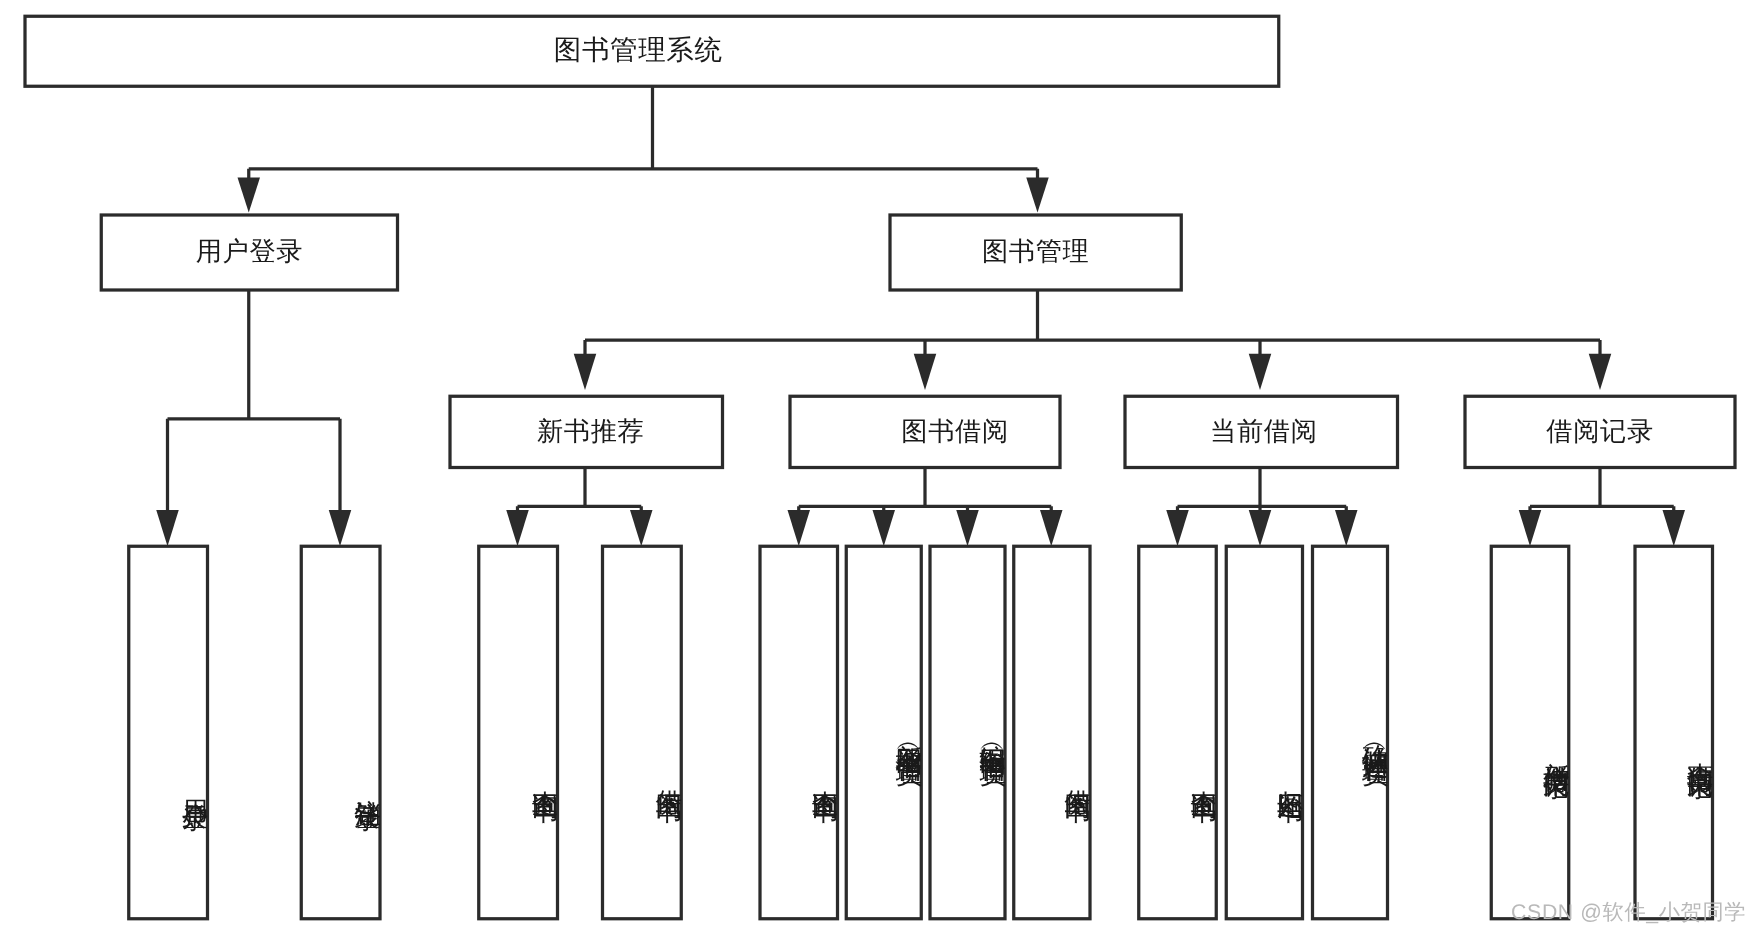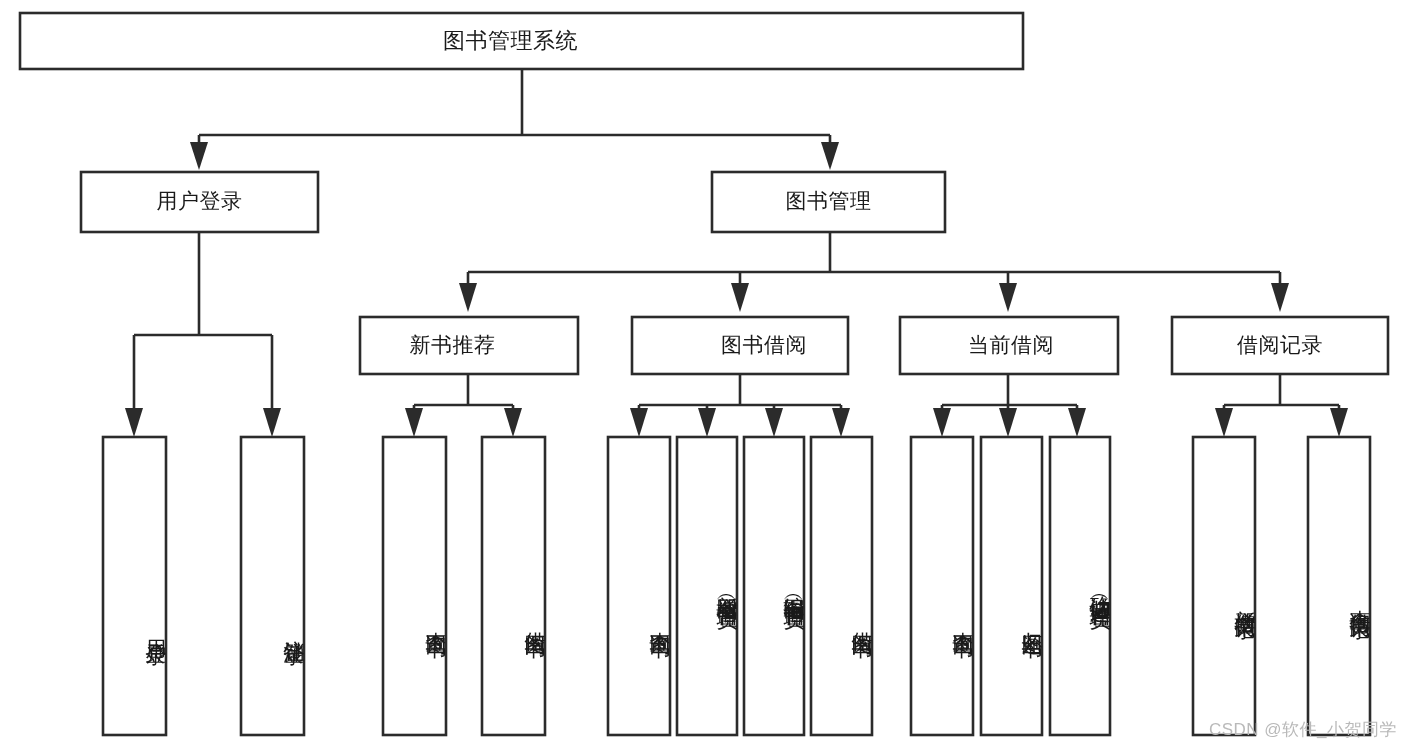--- a/index.html
+++ b/index.html
@@ -186,21 +186,21 @@
 
     <rect class="leaf-box" x="1193" y="437" width="62" height="298"></rect>
     <rect class="leaf-box" x="1308" y="437" width="62" height="298"></rect>
   </svg>
 
   <div class="box-label root" style="left:20px; top:13px; width:897px; height:56px;margin-left:42px;">图书管理系统</div>
 
   <div class="box-label" style="left:81px; top:172px; width:237px; height:60px;">用户登录</div>
   <div class="box-label" style="left:712px; top:172px; width:233px; height:60px;">图书管理</div>
 
-  <div class="box-label" style="left:340px; top:317px; width:225px; height:57px;">新书推荐</div>
+  <div class="box-label" style="left:360px; top:317px; width:225px; height:57px;">新书推荐</div>
   <div class="box-label" style="left:632px; top:317px; width:216px; height:57px;padding-left:24px;">图书借阅</div>
   <div class="box-label" style="left:900px; top:317px; width:222px; height:57px;">当前借阅</div>
   <div class="box-label" style="left:1172px; top:317px; width:216px; height:57px;">借阅记录</div>
 
   <div class="leaf-label" style="left:103px; top:522px; width:63px; height:210px;">用户登录</div>
   <div class="leaf-label" style="left:241px; top:522px; width:63px; height:210px;">注销登录</div>
 
   <div class="leaf-label" style="left:383px; top:508px; width:63px; height:222px;">查询图书</div>
   <div class="leaf-label" style="left:482px; top:508px; width:63px; height:222px;">借阅图书</div>
 

